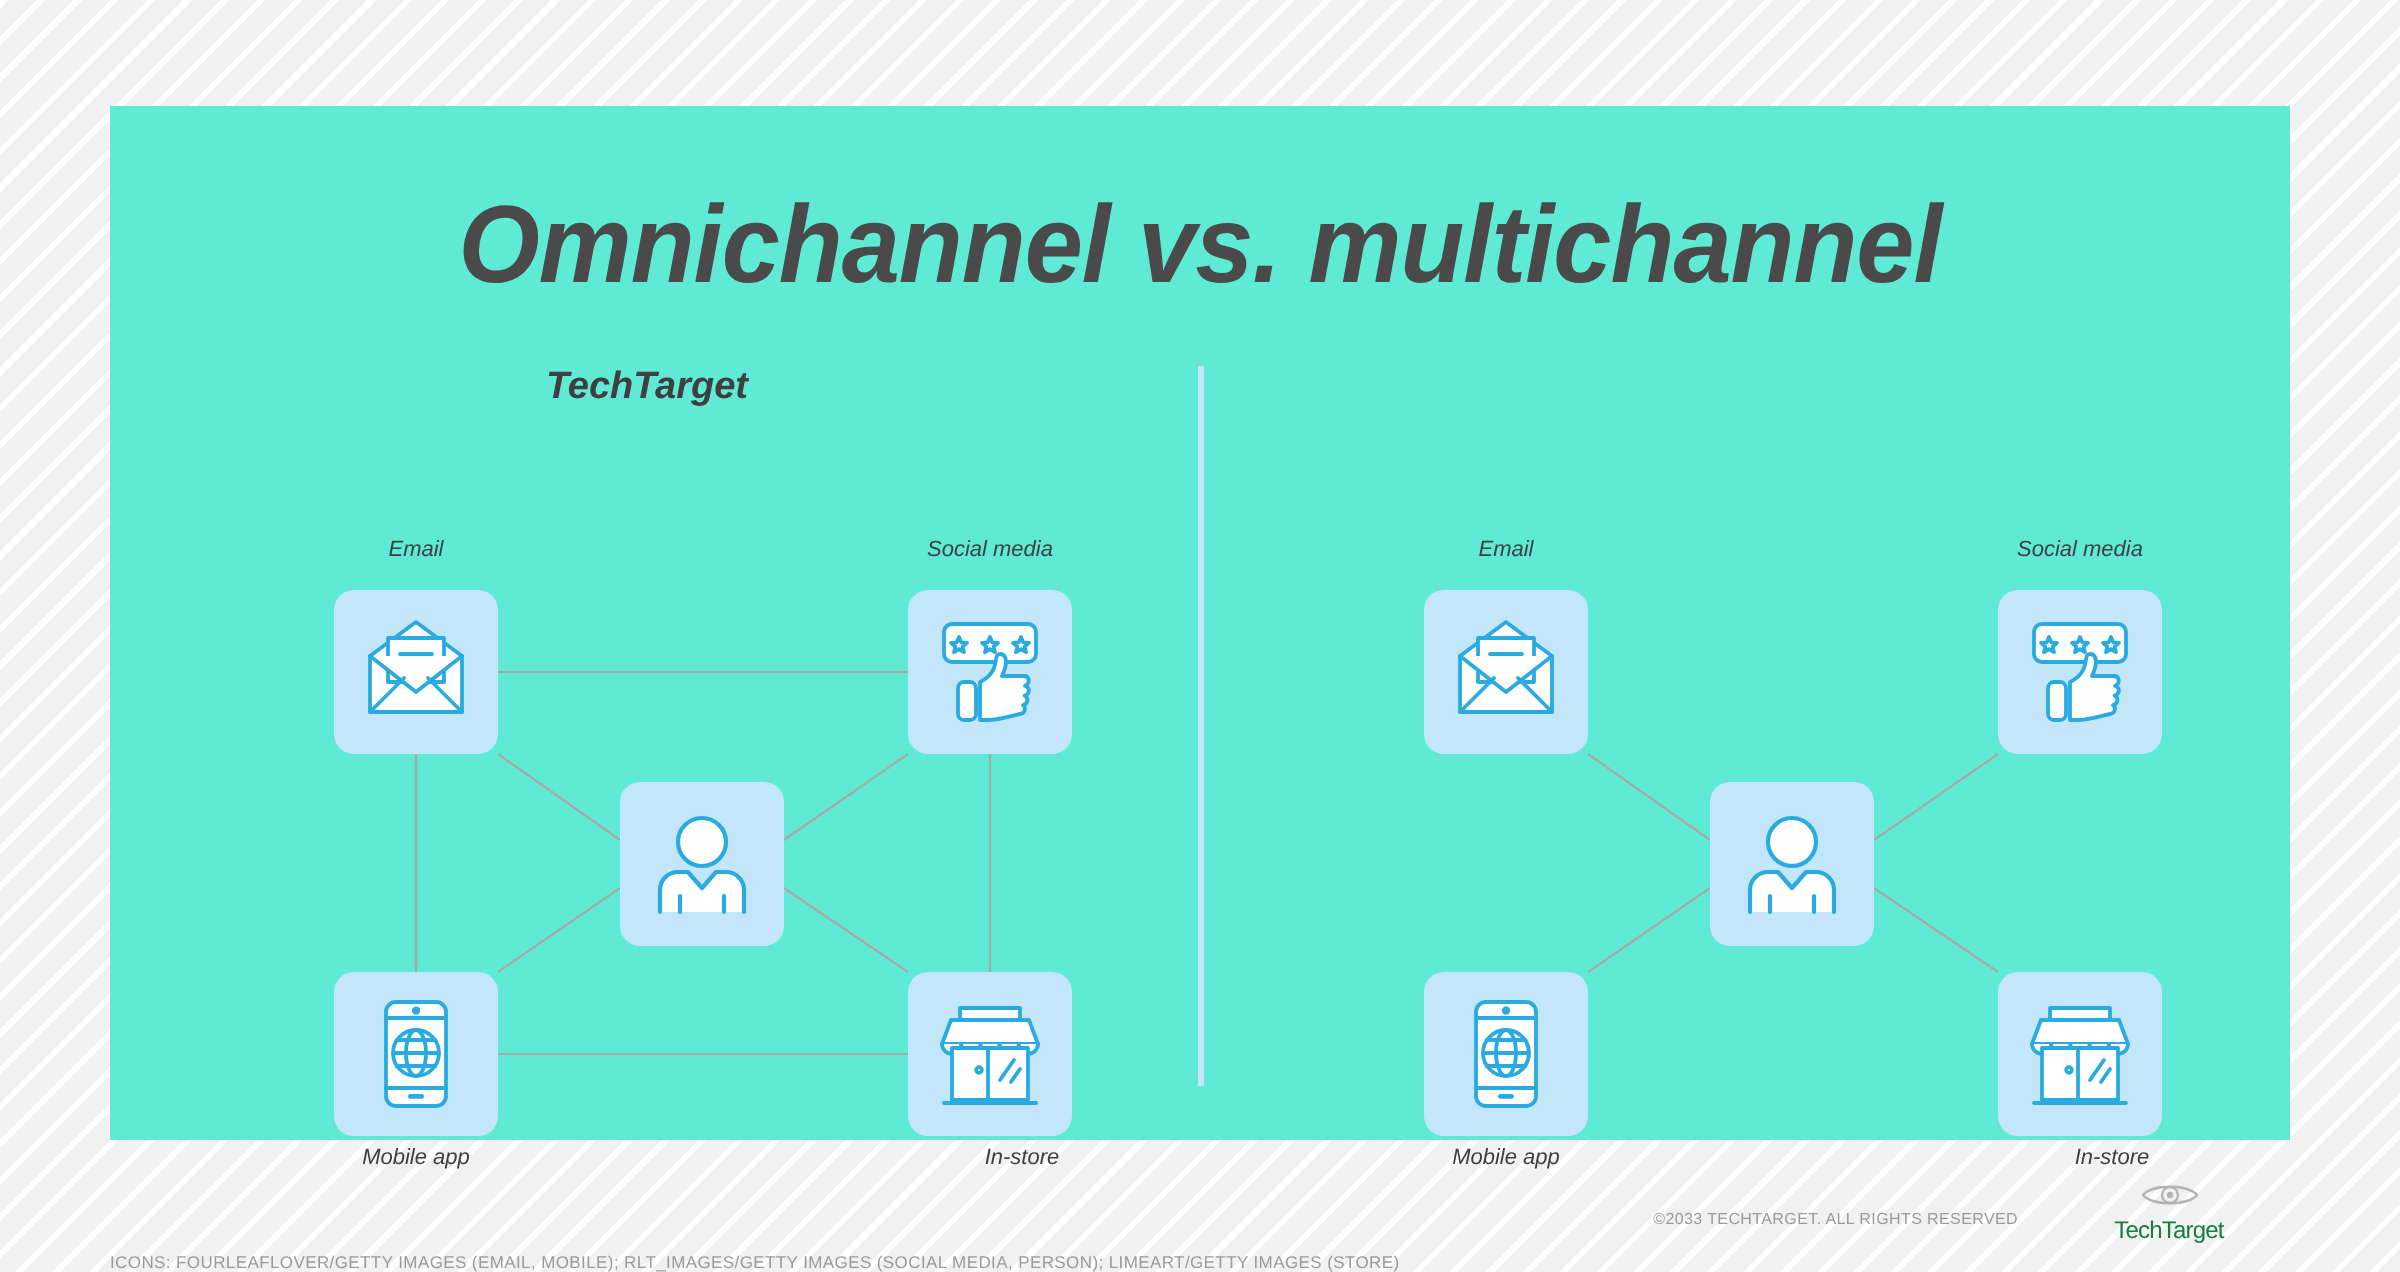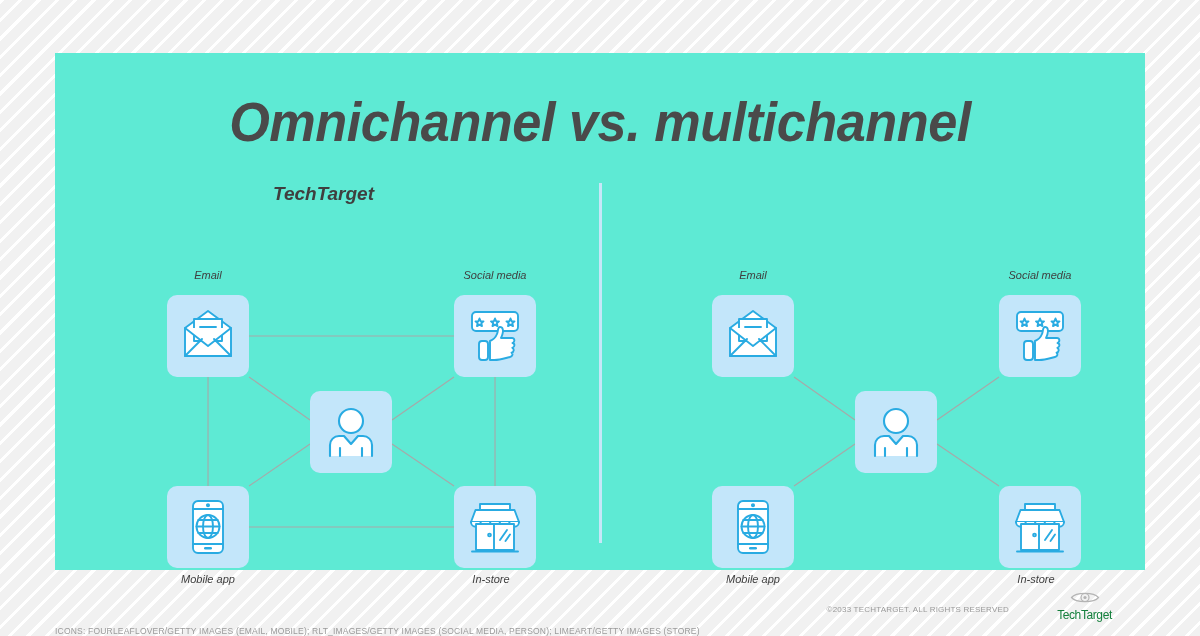--- a/index.html
+++ b/index.html
@@ -115,21 +115,21 @@
   .node-label {
     position: absolute;
     font-size: 11px;
     color: #3f3f3f;
     width: 160px;
     text-align: center;
   }
   .lbl-email  { left: 73px;  top: 86px; }
   .lbl-social { left: 360px; top: 86px; text-align: center; }
   .lbl-mobile { left: 73px;  top: 390px; }
-  .lbl-store  { left: 356px; top: 390px; }
+  .lbl-store  { left: 376px; top: 390px; }
 
   
   #footer-credits {
     position: absolute;
     left: 55px;
     top: 603px;
     font-size: 8.5px;
     color: #9a9a9a;
     letter-spacing: 0.2px;
     white-space: nowrap;

